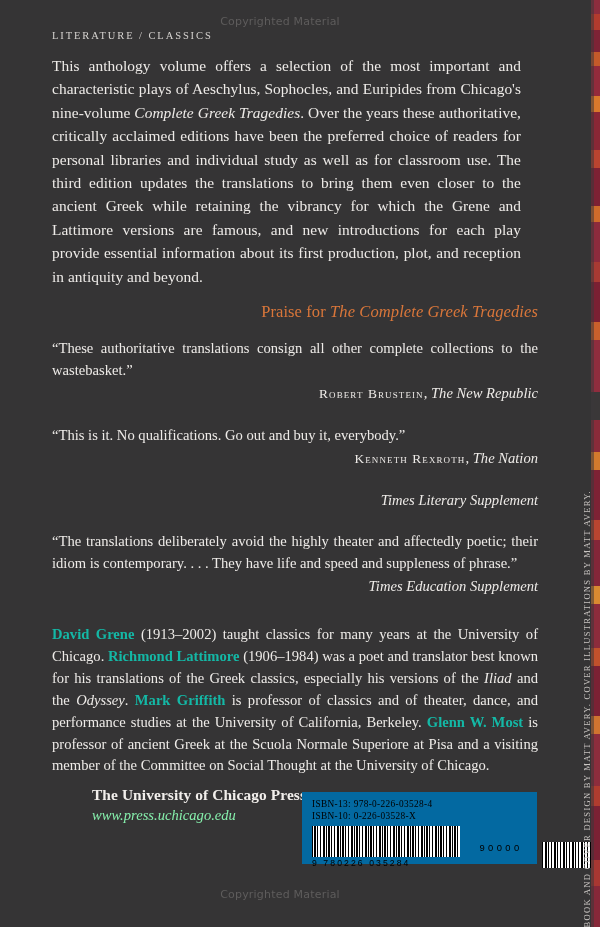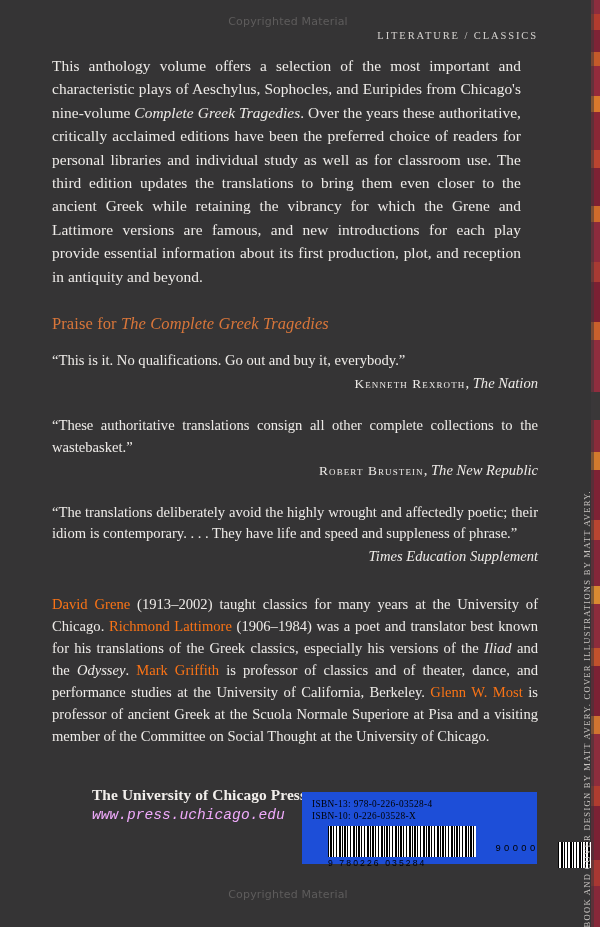--- a/index.html
+++ b/index.html
@@ -64,21 +64,21 @@
     top: 0;
     left: 0;
     width: 3px;
     height: 100%;
     background: #3b393a;
     opacity: .55;
   }
 
   .copyright-top, .copyright-bottom {
     position: absolute;
-    left: 8px;
+    left: 0;
     width: 560px;
     text-align: center;
     font-family: "DejaVu Sans", sans-serif;
     font-size: 11px;
     letter-spacing: .2px;
     color: #5e5c5c;
   }
   .copyright-top { top: 15px; }
   .copyright-bottom { top: 888px; }
 
@@ -90,38 +90,37 @@
   }
 
   .category {
     font-family: "Liberation Serif", serif;
     font-size: 10.5px;
     letter-spacing: 1.9px;
     color: #d6d3d0;
     text-transform: uppercase;
     margin-bottom: 13px;
     font-variant: small-caps;
-    text-align: right;
   }
 
   .blurb-main {
     color: #eeebe8;
     font-size: 15.4px;
     line-height: 1.52;
     text-align: justify;
     margin: 0 17px 10px 0;
     letter-spacing: .05px;
   }
   .blurb-main em { font-style: italic; }
 
   .praise-head {
     color: #d9763a;
     font-size: 16.5px;
-    text-align: left;
-    margin: 26px 0 16px 0;
+    text-align: right;
+    margin: 14px 0 16px 0;
     letter-spacing: .1px;
   }
   .praise-head em { font-style: italic; }
 
   .quote {
     color: #eeebe8;
     font-size: 14.6px;
     line-height: 1.5;
     margin: 0 0 20px 0;
     text-align: justify;
@@ -139,67 +138,66 @@
   }
   .attrib .pub { font-style: italic; }
 
   .bio {
     color: #eeebe8;
     font-size: 14.6px;
     line-height: 1.5;
     text-align: justify;
     margin: 26px 0 0 0;
   }
-  .bio .hl { color: #f97316; font-weight: normal; }
+  .bio .hl { color: #14b8a6; font-weight: bold; }
   .bio em { font-style: italic; }
 
   .publisher {
     position: absolute;
     left: 52px;
     top: 786px;
     margin-left: 40px;
   }
   .pub-name {
     color: #f2efec;
     font-size: 15.4px;
     font-weight: bold;
     letter-spacing: .1px;
   }
   .pub-url {
-    color: #f0abfc;
+    color: #86efac;
     font-size: 14.6px;
     font-style: italic;
     margin-top: 3px;
-    font-family: Liberation Mono, monospace;
   }
 
   .barcode-box {
     position: absolute;
     left: 302px;
     top: 792px;
     width: 235px;
     height: 72px;
-    background: #1d4ed8;
+    background: #0369a1;
     padding: 6px 8px 4px 10px;
     box-sizing: border-box;
   }
   .isbn-line {
     color: #000;
     font-family: "Liberation Serif", serif;
     font-size: 9.3px;
     letter-spacing: .35px;
     line-height: 1.34;
     font-variant: small-caps;
   }
   .bc-row {
     display: flex;
     align-items: flex-end;
     margin-top: 3px;
   }
-  .bc-main { position: relative; margin-left: 16px; }
+  .bc-main { position: relative; }
   .bars {
     height: 31px;
     width: 148px;
     background-image: repeating-linear-gradient(to right,
       #000 0px, #000 1px, #fff 1px, #fff 2px,
       #000 2px, #000 4px, #fff 4px, #fff 5px,
       #000 5px, #000 6px, #fff 6px, #fff 8px,
       #000 8px, #000 9px, #fff 9px, #fff 11px,
       #000 11px, #000 13px, #fff 13px, #fff 14px);
   }
@@ -263,34 +261,35 @@
 
   <div class="content">
 
     <div class="category">LITERATURE / CLASSICS</div>
 
     <p class="blurb-main"><span>This anthology volume offers a selection of the most important and characteristic plays of Aeschylus, Sophocles, and Euripides from Chicago's nine-volume </span><em>Complete Greek Tragedies</em><span>. Over the years these authoritative, critically acclaimed editions have been the preferred choice of readers for personal libraries and individual study as well as for classroom use. The third edition updates the translations to bring them even closer to the ancient Greek while retaining the vibrancy for which the Grene and Lattimore versions are famous, and new introductions for each play provide essential information about its first production, plot, and reception in antiquity and beyond.</span></p>
 
     <div class="praise-head"><span>Praise for </span><em>The Complete Greek Tragedies</em></div>
 
     <p class="quote">
+      <span class="qtext">“These authoritative translations consign all other complete collections to the wastebasket.”</span>
+      <span class="attrib"><span class="name">Robert Brustein</span>, <span class="pub">The New Republic</span></span>
+    </p>
+
+    <p class="quote">
       <span class="qtext">“This is it. No qualifications. Go out and buy it, everybody.”</span>
       <span class="attrib"><span class="name">Kenneth Rexroth</span>, <span class="pub">The Nation</span></span>
     </p>
 
     <p class="quote">
-      <span class="qtext">“These authoritative translations consign all other complete collections to the wastebasket.”</span>
-      <span class="attrib"><span class="name">Robert Brustein</span>, <span class="pub">The New Republic</span></span>
+      <span class="attrib"><span class="pub">Times Literary Supplement</span></span>
     </p>
 
     <p class="quote">
-    </p>
-
-    <p class="quote">
-      <span class="qtext">“The translations deliberately avoid the highly wrought and affectedly poetic; their idiom is contemporary. . . . They have life and speed and suppleness of phrase.”</span>
+      <span class="qtext">“The translations deliberately avoid the highly theater and affectedly poetic; their idiom is contemporary. . . . They have life and speed and suppleness of phrase.”</span>
       <span class="attrib"><span class="pub">Times Education Supplement</span></span>
     </p>
 
     <p class="bio"><span class="hl">David Grene</span><span> (1913–2002) taught classics for many years at the University of Chicago. </span><span class="hl">Richmond Lattimore</span><span> (1906–1984) was a poet and translator best known for his translations of the Greek classics, especially his versions of the </span><em>Iliad</em><span> and the </span><em>Odyssey</em><span>. </span><span class="hl">Mark Griffith</span><span> is professor of classics and of theater, dance, and performance studies at the University of California, Berkeley. </span><span class="hl">Glenn W. Most</span><span> is professor of ancient Greek at the Scuola Normale Superiore at Pisa and a visiting member of the Committee on Social Thought at the University of Chicago.</span></p>
 
   </div>
 
   <div class="publisher">
     <div class="pub-name">The University of Chicago Press</div>
     <div class="pub-url">www.press.uchicago.edu</div>

